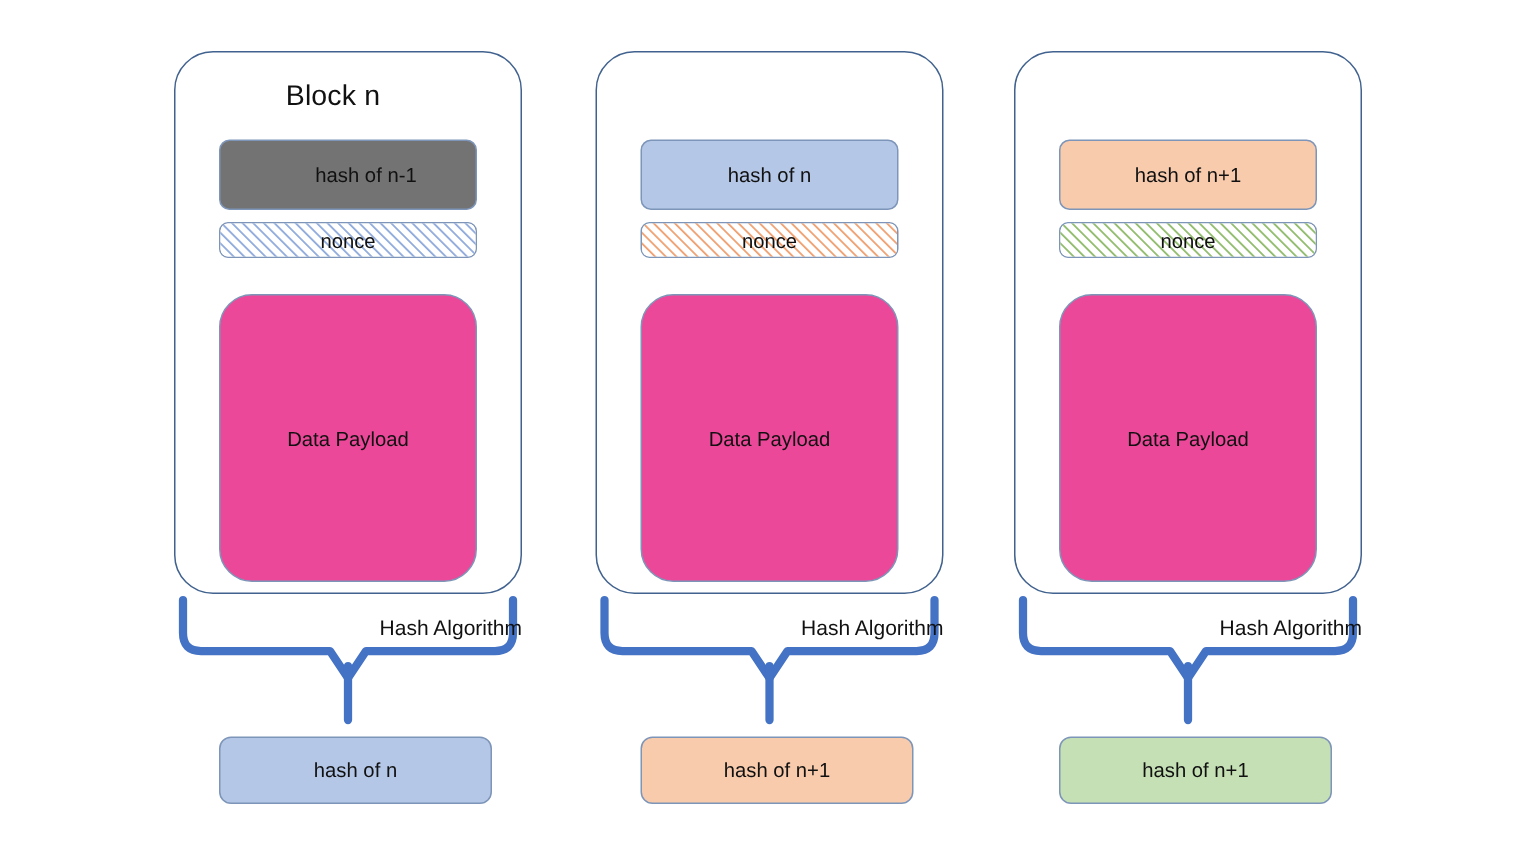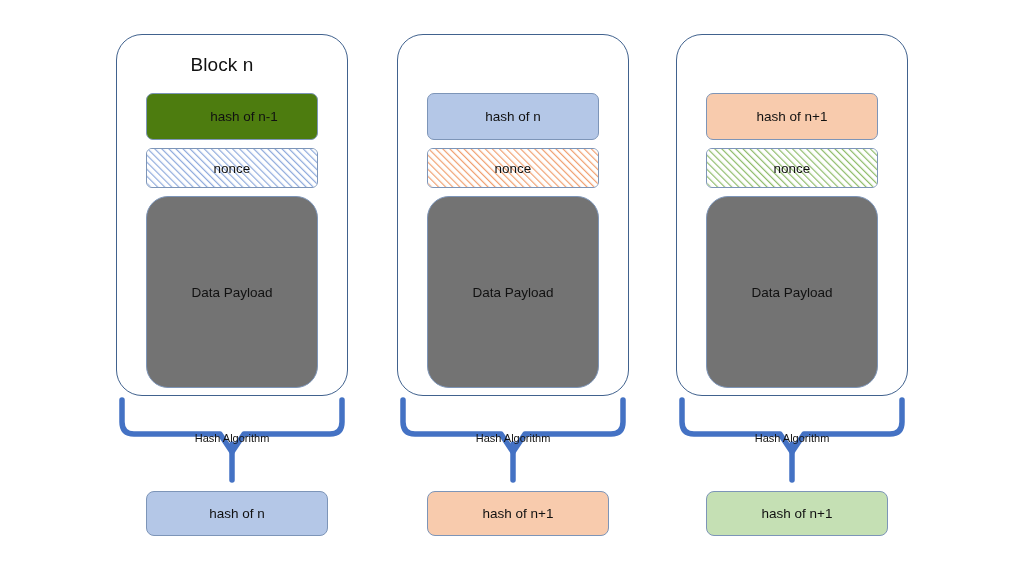--- a/index.html
+++ b/index.html
@@ -72,60 +72,60 @@
     top: 93px;
     width: 172px;
     height: 47px;
     border-radius: 7px;
   }
 
   .nonce-box {
     left: 38px;
     top: 148px;
     width: 172px;
-    height: 40px;
+    height: 24px;
     border-radius: 6px;
     position: absolute;
     overflow: hidden;
   }
   .nonce-label {
     position: relative;
     z-index: 2;
   }
   .hatch-layer {
     position: absolute;
     left: -2px; top: -2px; right: -2px; bottom: -2px;
     z-index: 1;
   }
 
   .payload-box {
     left: 38px;
     top: 196px;
     width: 172px;
     height: 192px;
     border-radius: 22px;
-    background: #737373;
+    background: #ec4899;
   }
 
   
   .brace {
     position: absolute;
     left: 4px;
     top: 396px;
     width: 240px;
     height: 88px;
   }
 
   .brace-label {
     position: absolute;
     left: 8px;
-    top: 432px;
+    top: 410px;
     width: 232px;
-    text-align: center;
-    font-size: 11px;
+    text-align: right;
+    font-size: 14px;
     color: #111111;
     z-index: 3;
   }
 
   .output-box {
     position: absolute;
     left: 38px;
     top: 491px;
     width: 182px;
     height: 45px;
@@ -143,21 +143,21 @@
 <body>
 
 <div id="canvas">
 
   <div class="block-column" style="left:108px;">
 
     <div class="block-shell"></div>
 
     <div class="block-title">Block n</div>
 
-    <div class="inner-box hash-box" style="background:#4d7c0f;padding-left:24px;">
+    <div class="inner-box hash-box" style="background:#737373;padding-left:24px;">
       <span>hash of n-1</span>
     </div>
 
     <div class="inner-box nonce-box" style="background:#ffffff;">
       <svg class="hatch-layer">
         <defs>
           <pattern id="hatch1" width="5" height="5" patternUnits="userSpaceOnUse" patternTransform="rotate(-45)">
             <rect width="5" height="5" fill="#ffffff"></rect>
             <line x1="0" y1="0" x2="0" y2="5" stroke="#8faadc" stroke-width="2.4"></line>
           </pattern>

